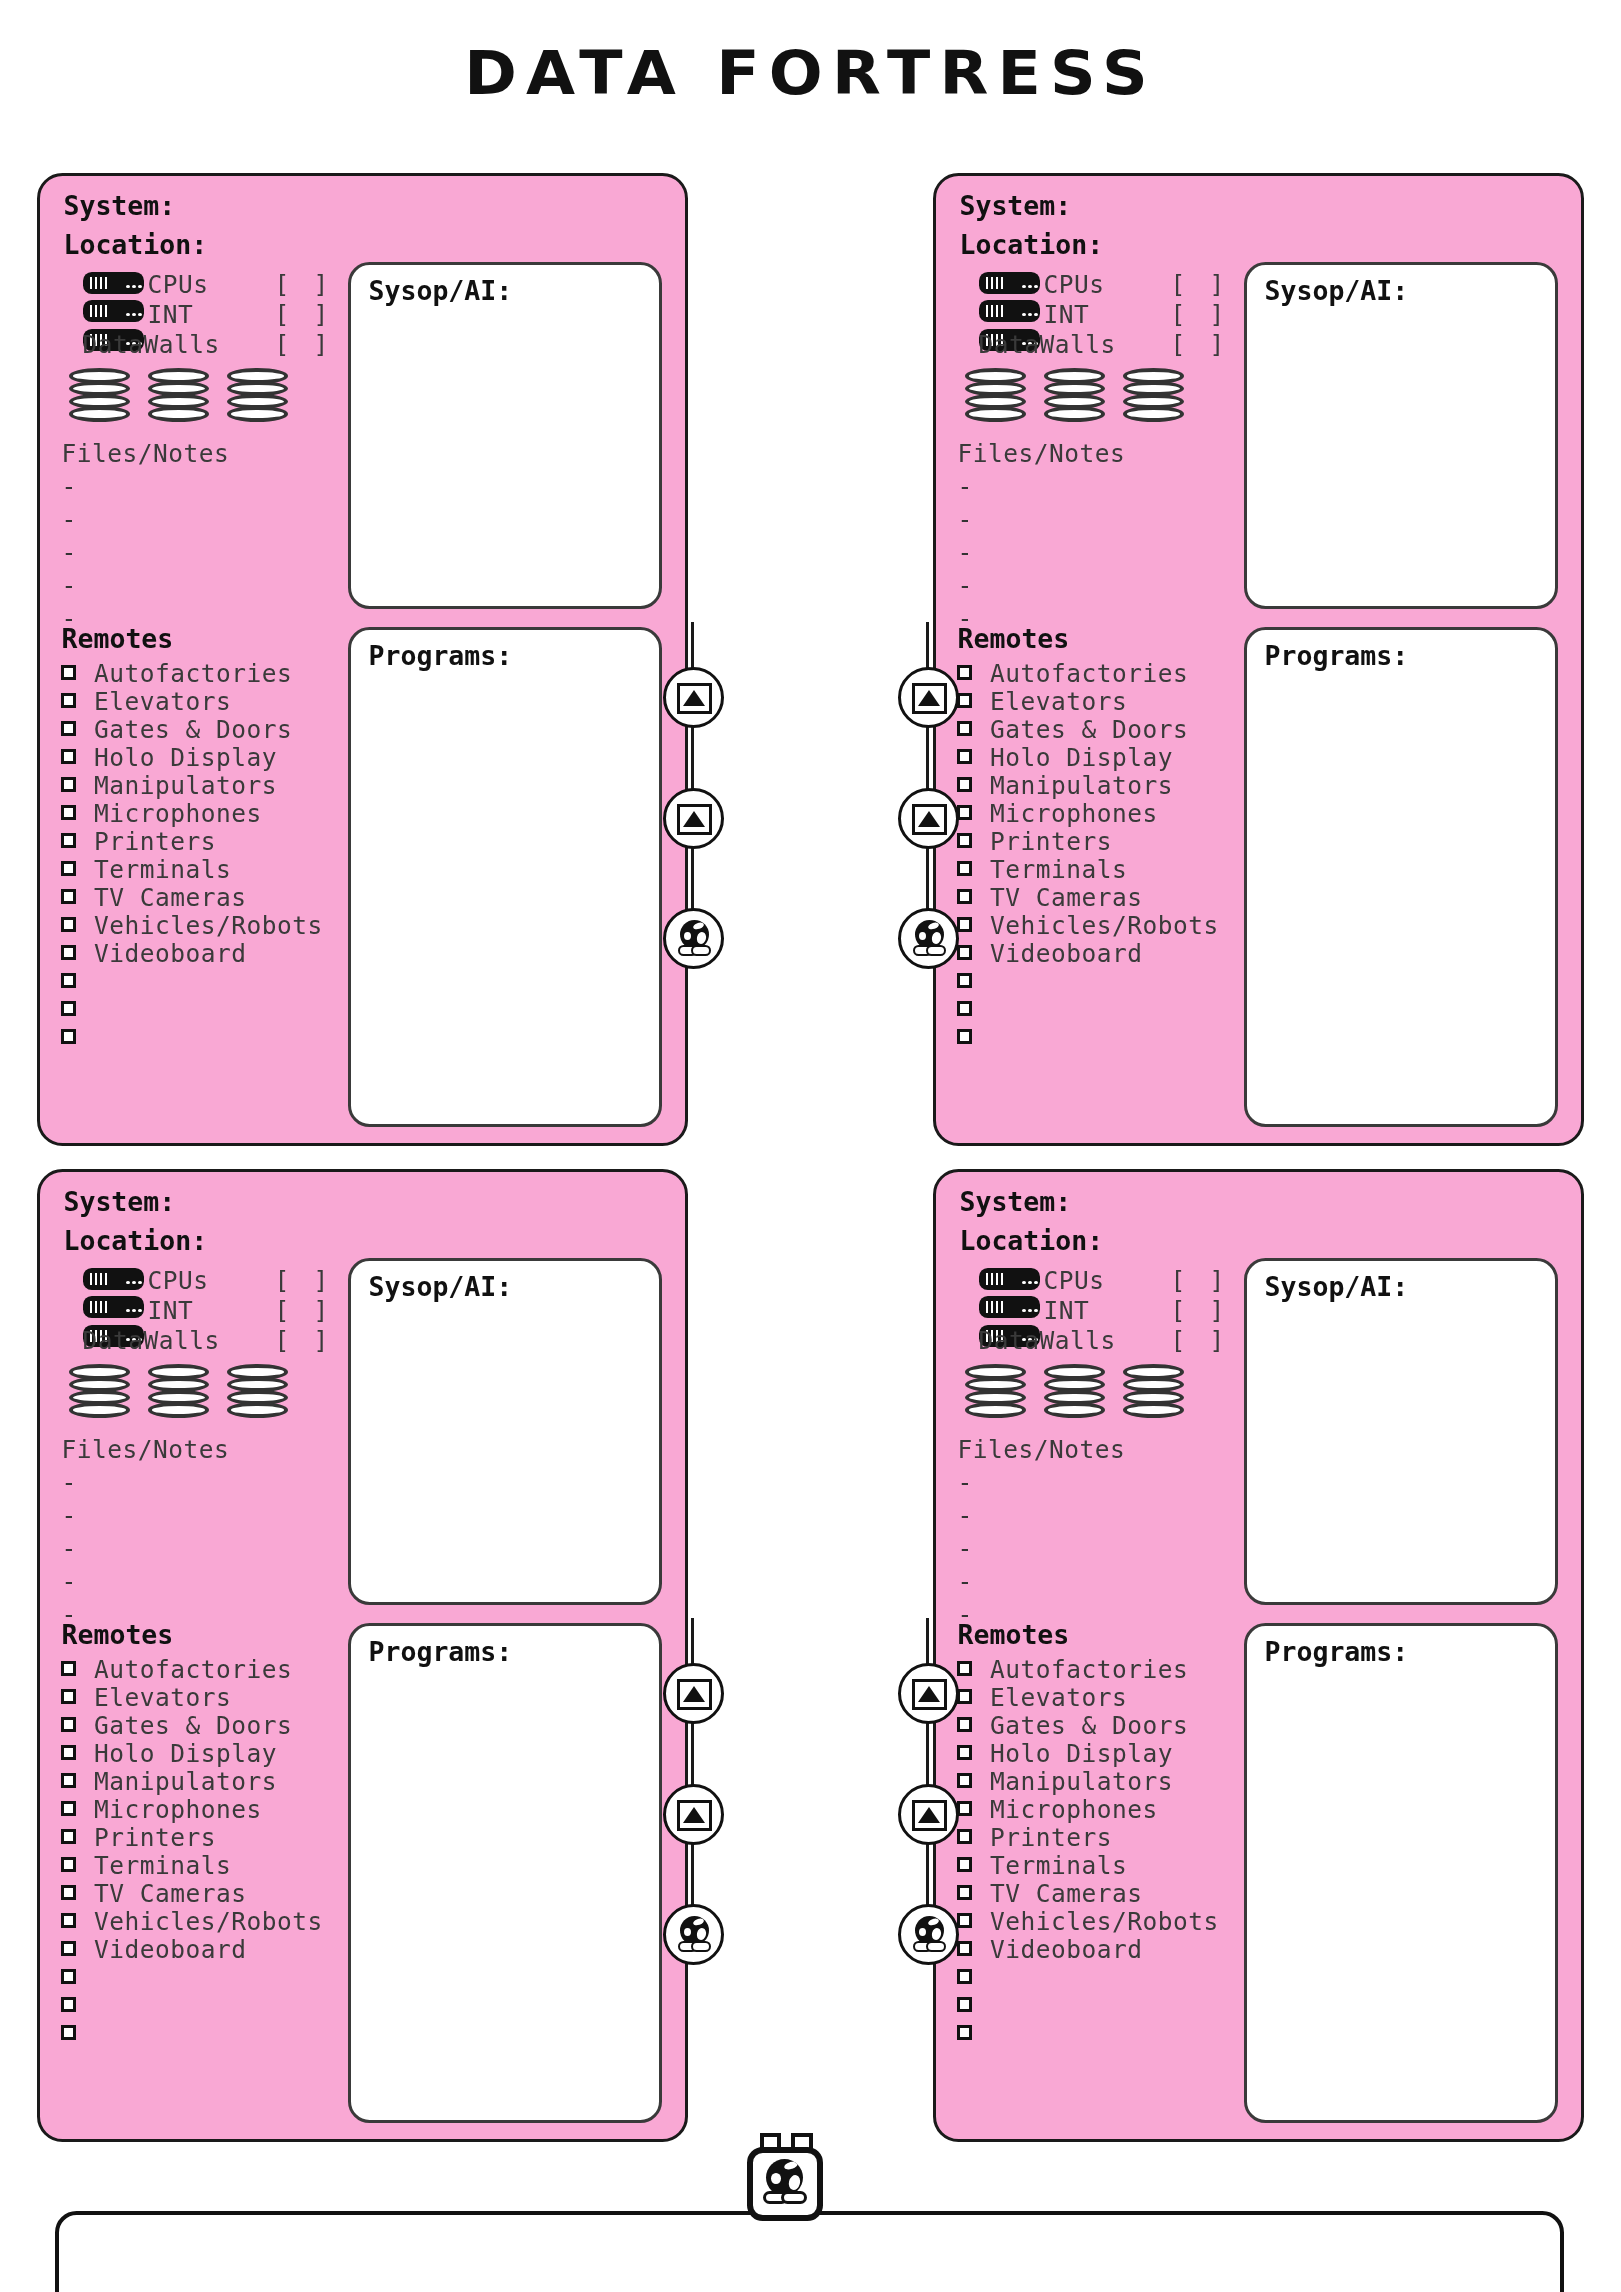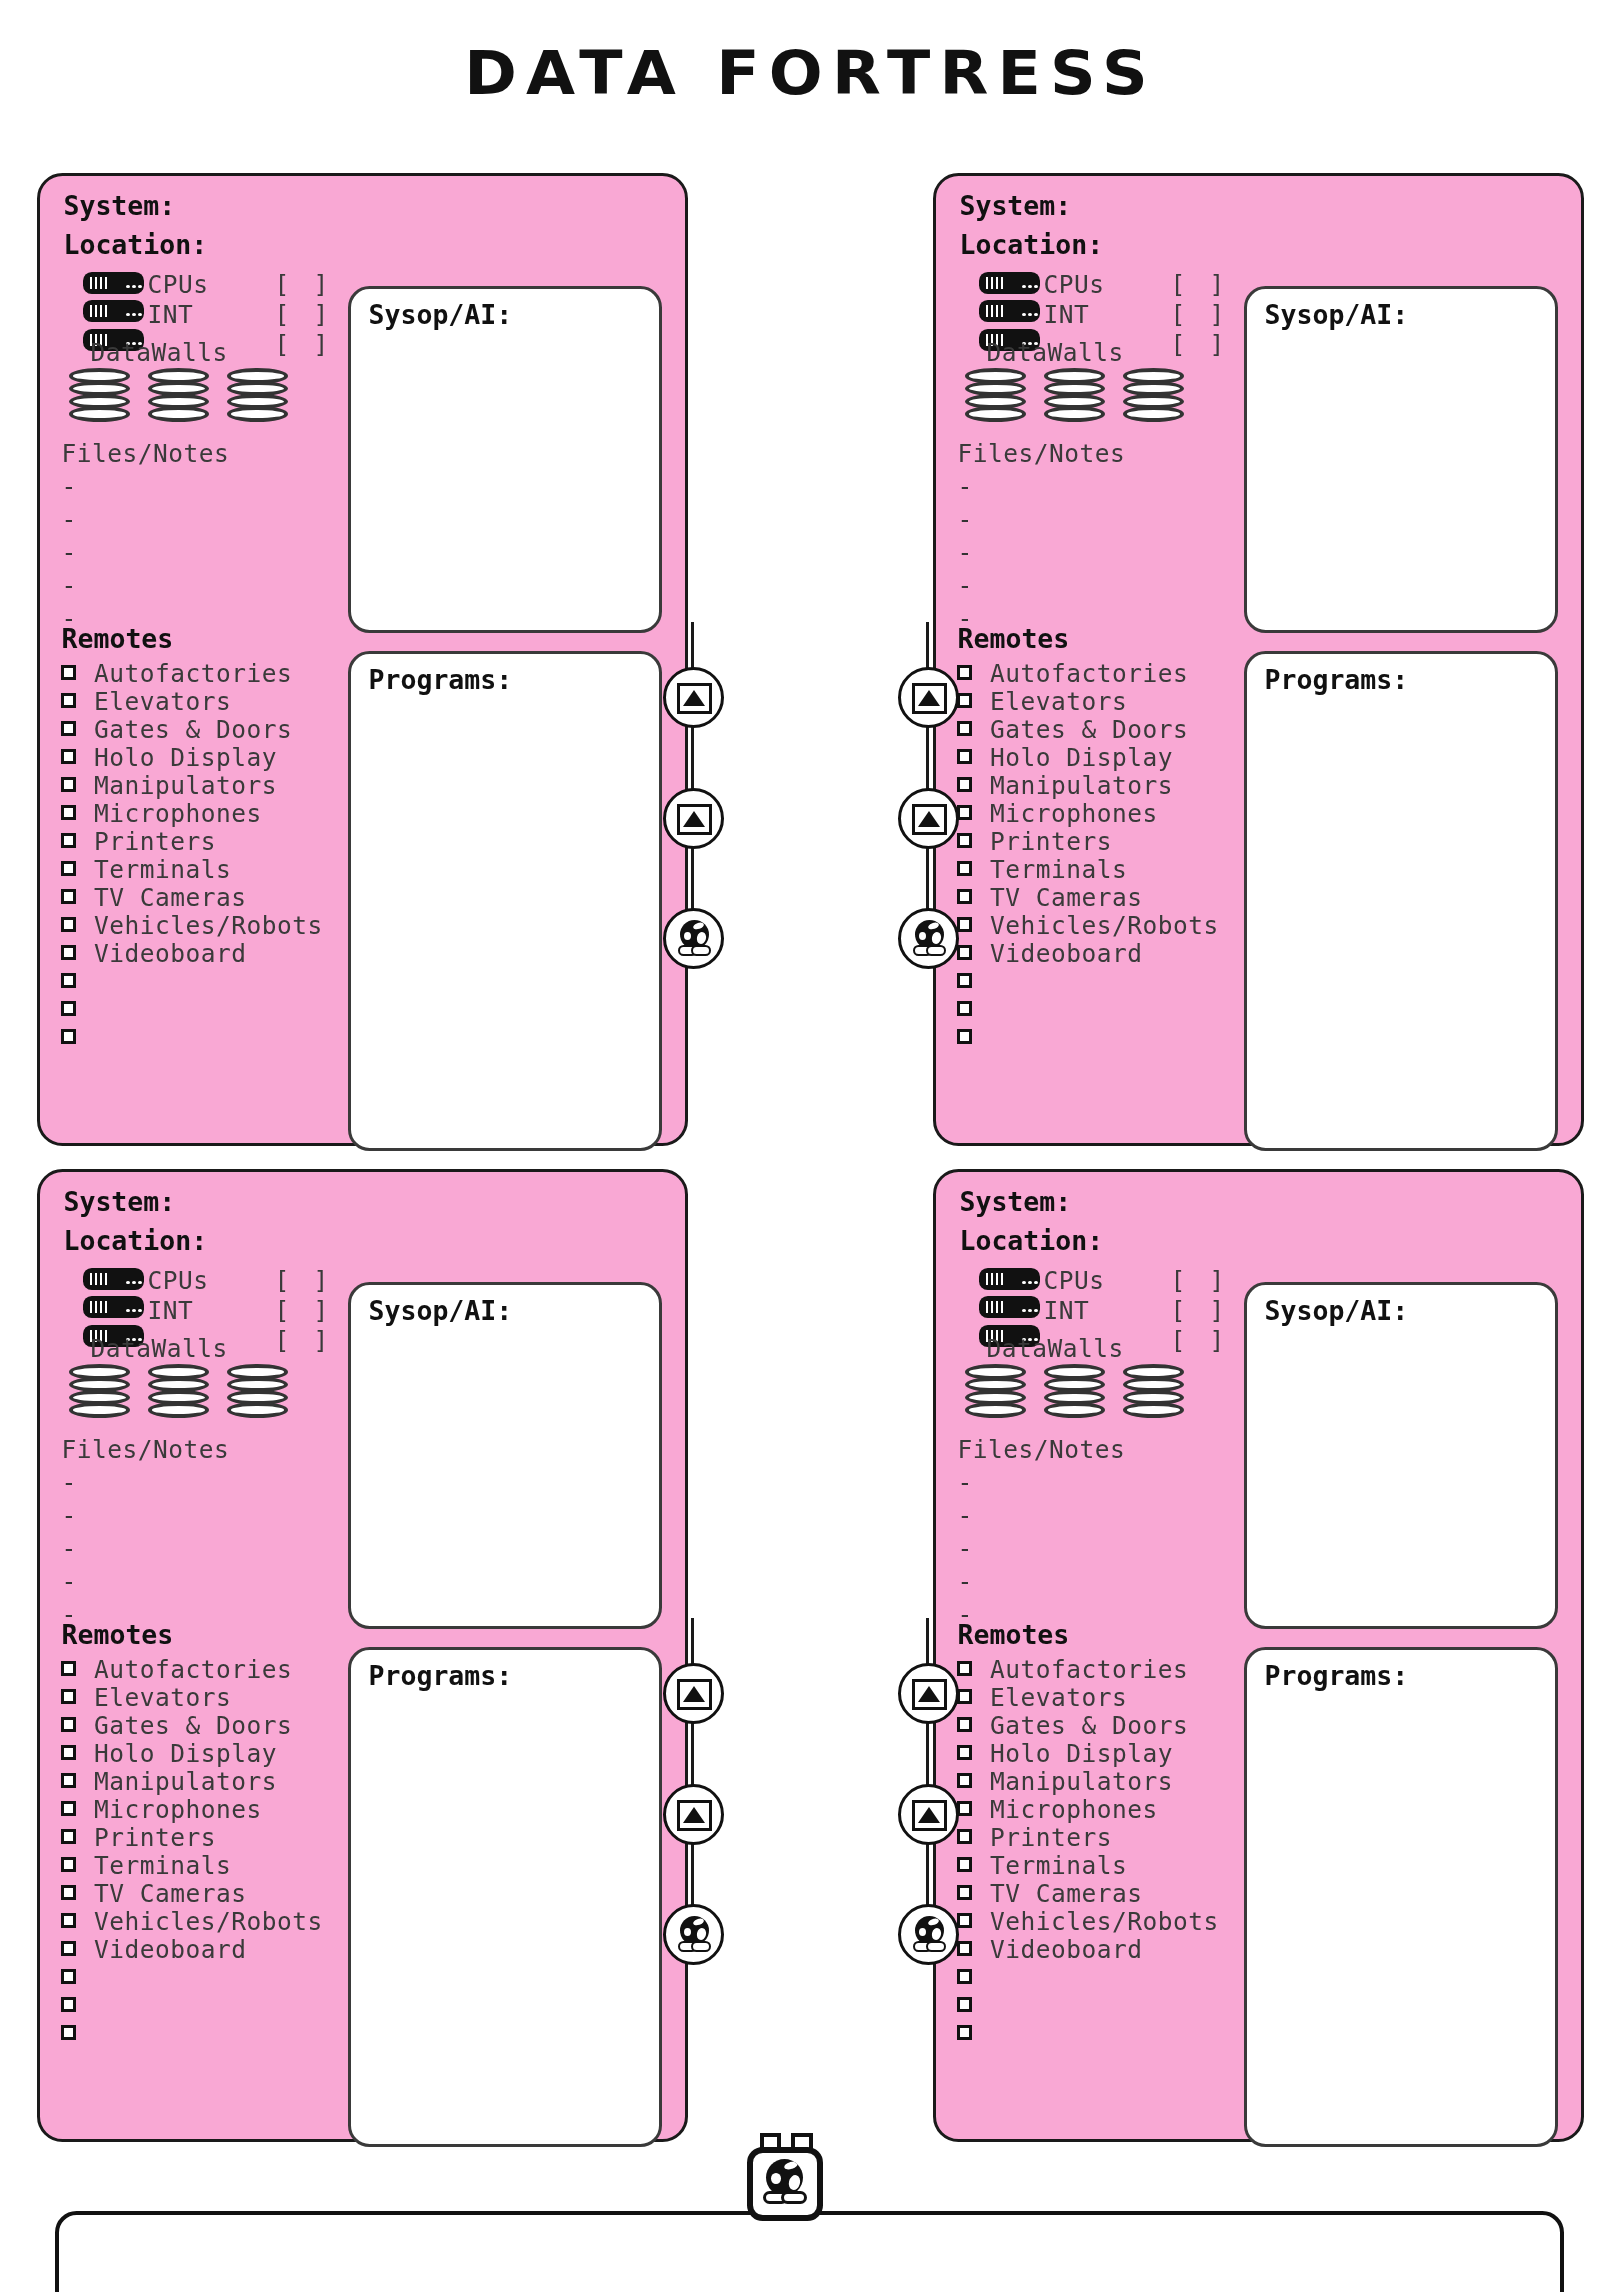--- a/index.html
+++ b/index.html
@@ -46,21 +46,21 @@
 
   .sys{position:absolute;left:23.5px;top:13.7px;}
   .loc{position:absolute;left:23.5px;top:53px;}
 
   
   .statblock{position:absolute;left:23.5px;top:94px;width:245px;}
   .statrow{position:relative;height:30px;}
   .statname{position:absolute;left:84px;top:0px;}
   .statbr{position:absolute;left:211px;top:0px;}
   .statbr2{position:absolute;left:250px;top:0px;}
-  .statname.dw{left:27px;margin-top:8px;}
+  .statname.dw{left:19px;}
 
   
   .rack{
     position:absolute;left:19.6px;top:2px;width:61px;height:86px;
   }
   .rackbar{
     position:absolute;left:0;width:61px;height:21.6px;
     background:#111;border-radius:8.8px;
   }
   .rackbar.r1{top:0px;}
@@ -91,21 +91,20 @@
   .cbox{
     position:absolute;left:5.9px;top:4.9px;width:14.7px;height:14.7px;
     border:3.4px solid #111;box-sizing:border-box;background:#fff;
   }
   .rlabel{position:absolute;left:39px;top:-1px;white-space:nowrap;}
 
   
   .subbox{
     position:absolute;border:3.4px solid #3a3a3a;border-radius:21.6px;background:#fff;
     box-sizing:border-box;
-    margin-top:24px;
   }
   .subbox .hdr{position:absolute;left:17.6px;top:9.8px;}
   .sysop{left:308px;top:86px;width:314px;height:347px;}
   .progs{left:308px;top:451px;width:314px;height:500px;}
   
 
   
   .conn{position:absolute;}
   .connline{position:absolute;background:#1a1a1a;width:3.4px;}
   .cicon{

